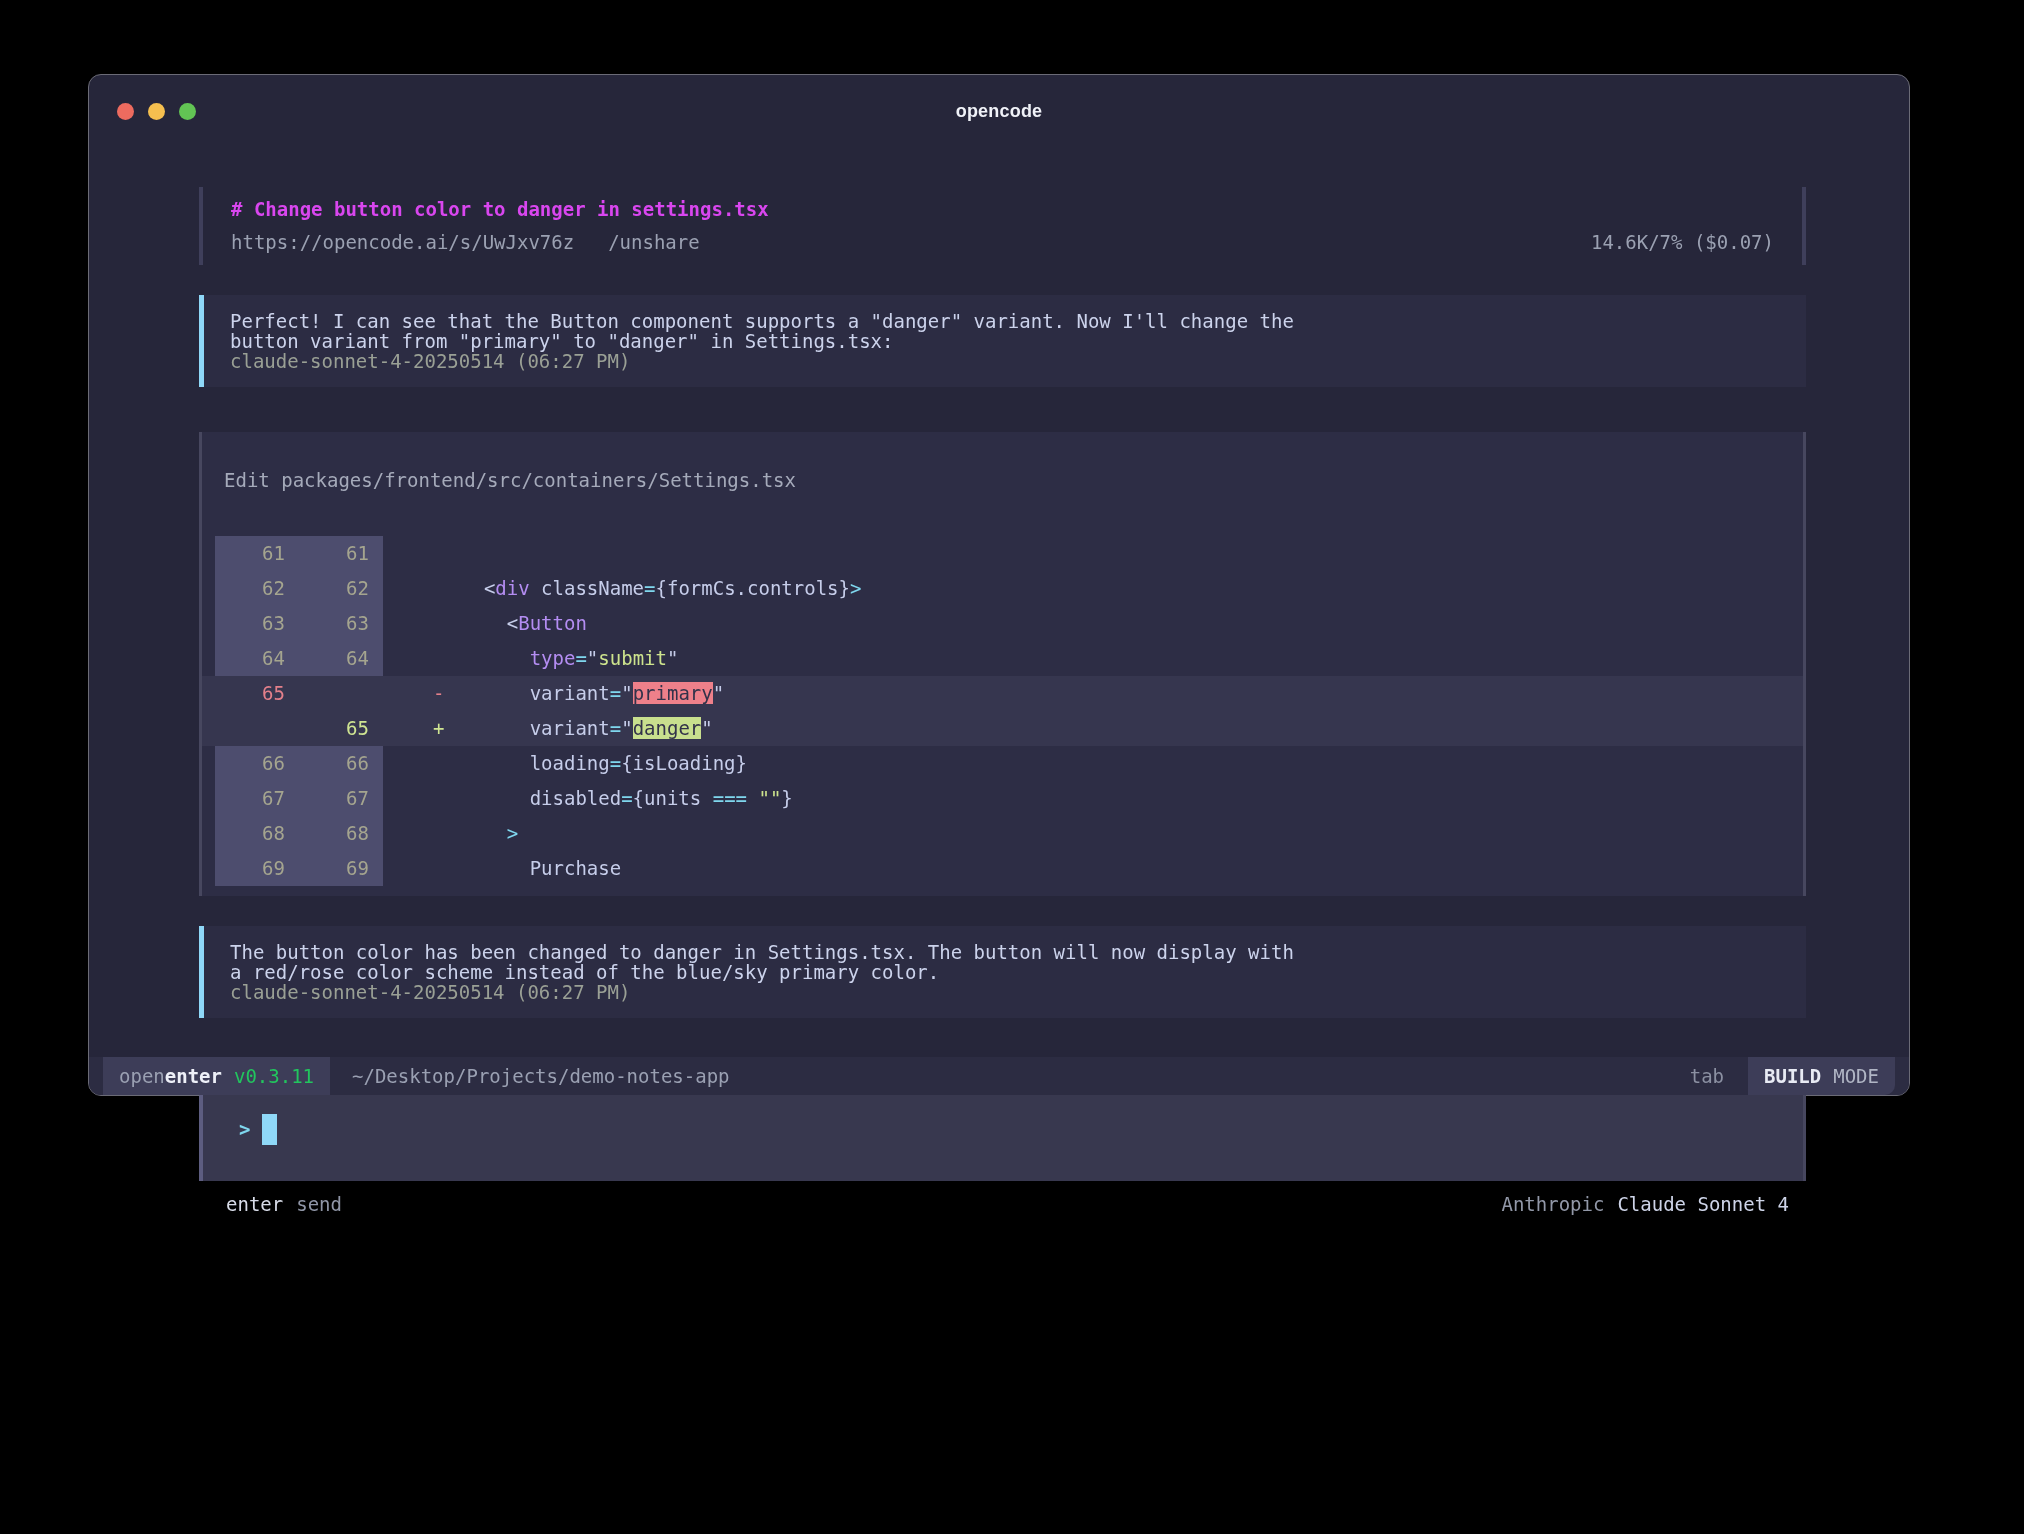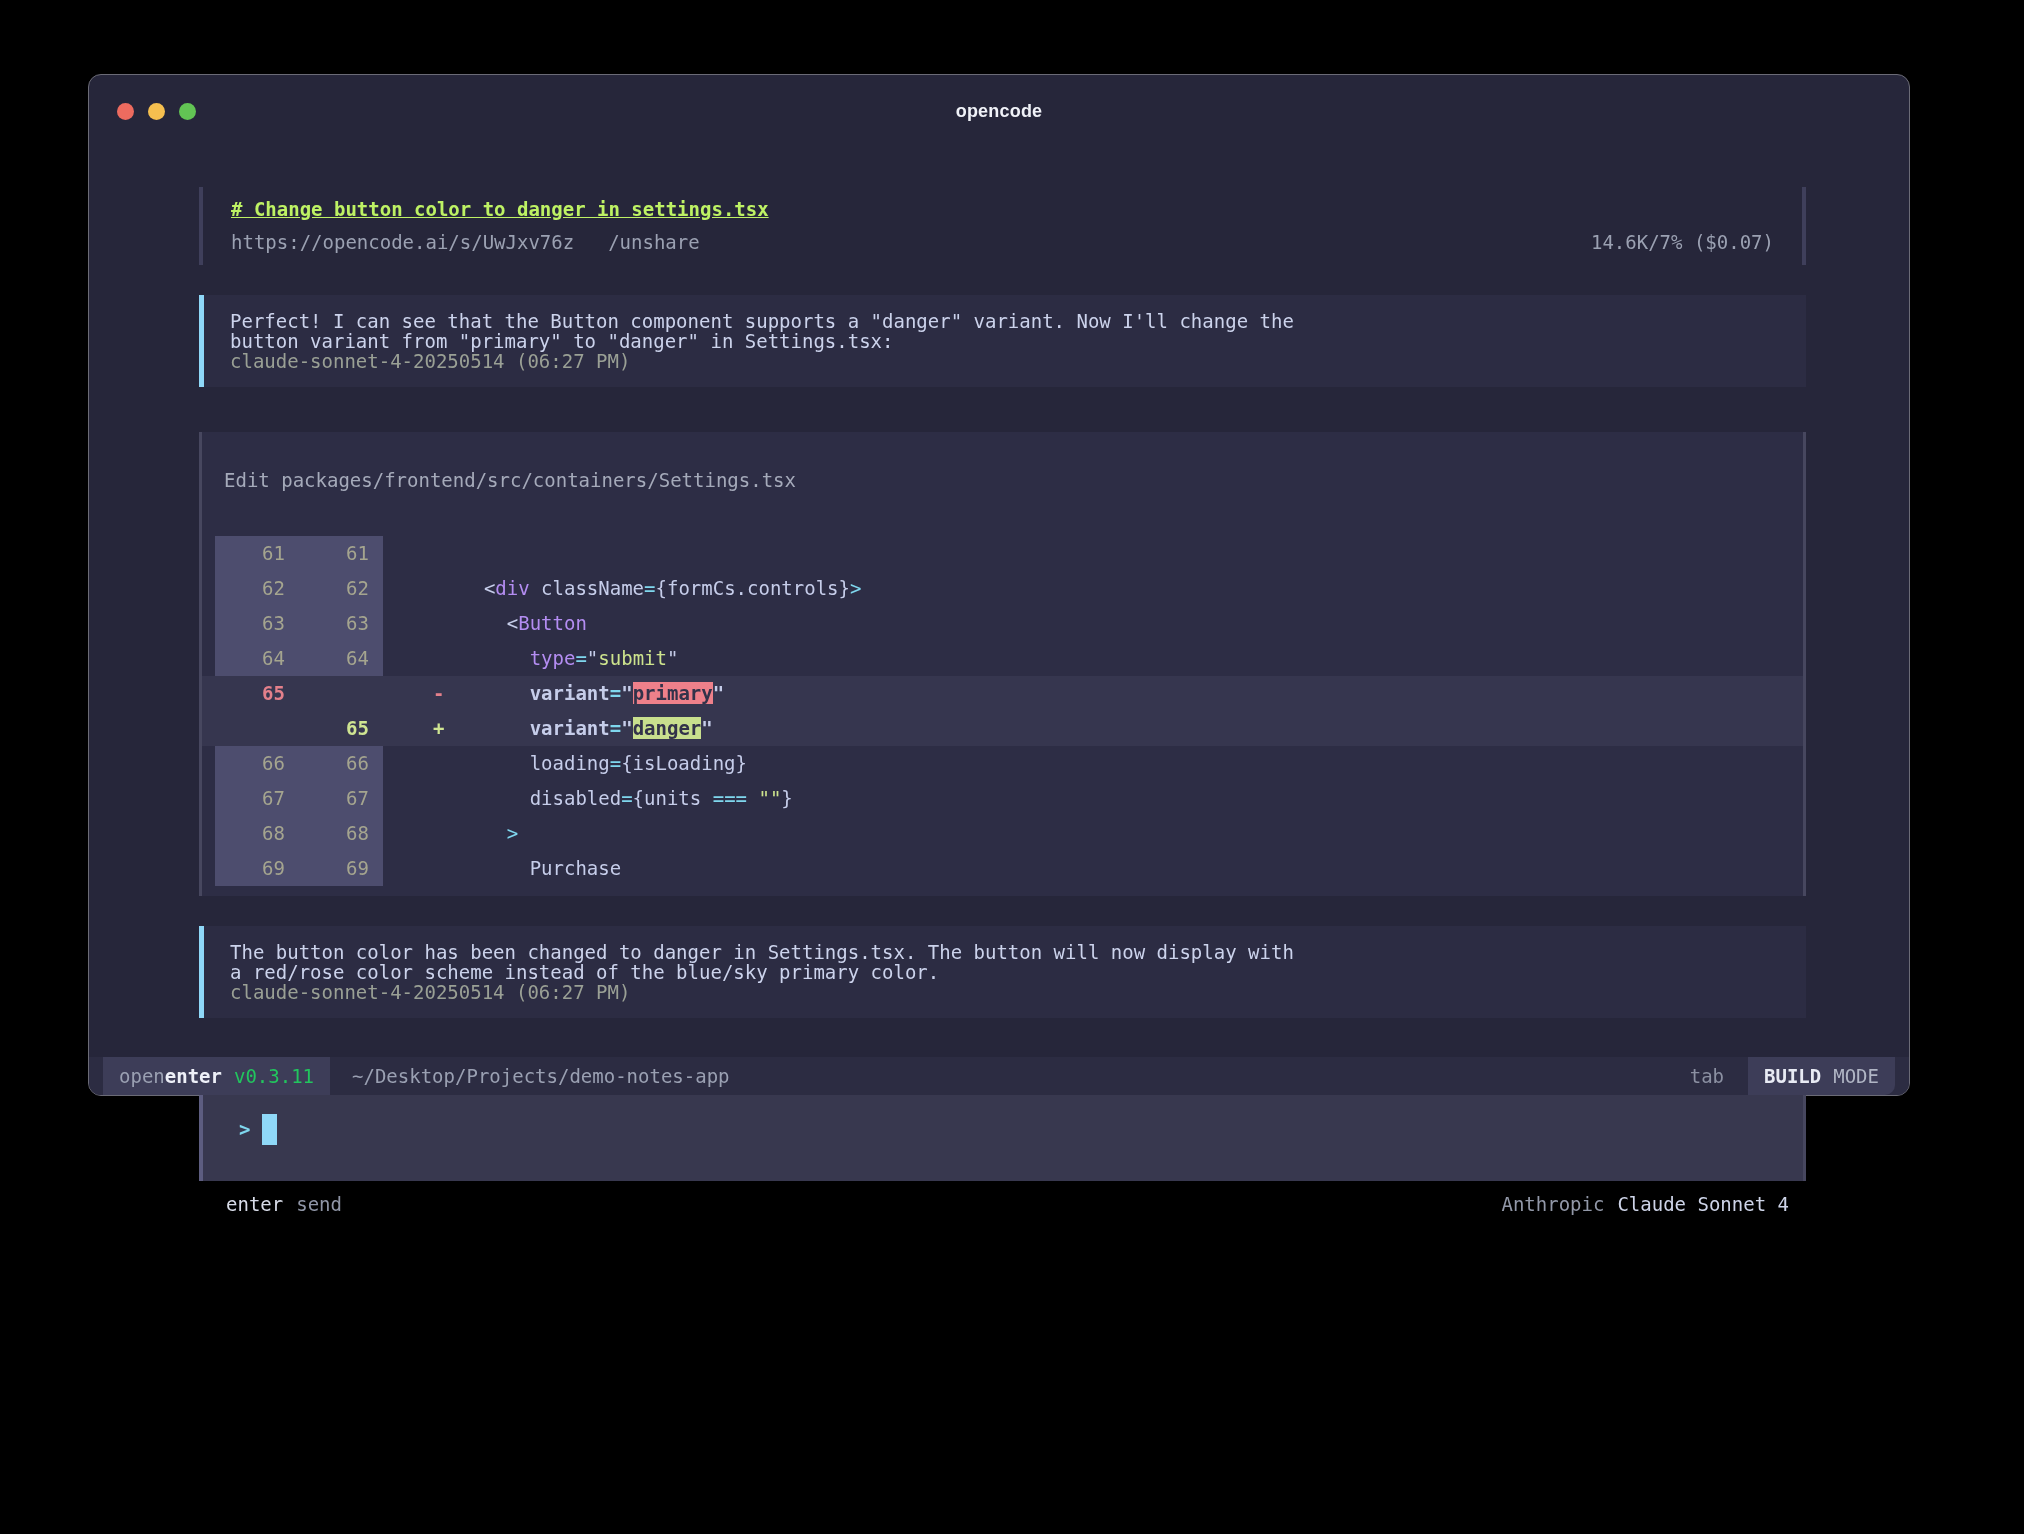--- a/index.html
+++ b/index.html
@@ -20,21 +20,21 @@
   .dot.green { background: #62c454; }
   .win-title { font-family: "Liberation Sans", sans-serif; font-weight: bold; font-size: 18px; color: #f0f2f8; letter-spacing: 0.2px; }
 
   .content { padding: 0 103px 0 110px; }
 
   
   .session-header {
     margin-top: 40px; border-left: 4px solid #3f3f5b; border-right: 4px solid #3f3f5b;
     padding: 5px 28px 7px 28px;
   }
-  .session-title { font-weight: bold; color: #bef264; line-height: 34px; text-decoration: underline; }
+  .session-title { font-weight: bold; color: #d946ef; line-height: 34px; }
   .session-sub { display: flex; align-items: center; line-height: 32px; color: #9ba1b2; }
   .session-url { color: #9ba1b2; text-decoration: none; }
   .session-unshare { margin-left: 34px; }
   .session-stats { margin-left: auto; }
 
   
   .msg {
     margin-top: 30px; background: #2c2c43; border-left: 5px solid #8fd8f8;
     padding: 16px 20px 16px 26px; line-height: 20px;
   }
@@ -42,21 +42,21 @@
   .msg-meta { color: #9aa095; }
 
   
   .edit-block {
     margin-top: 45px; background: #2d2d45;
     border-left: 3px solid #47475f; border-right: 3px solid #47475f;
     padding: 34px 0 10px 0;
   }
   .edit-title { margin: 0 12px 42px 22px; color: #a5aaba; line-height: 28px; }
   .diff-row { display: flex; height: 35px; line-height: 35px; }
-  .diff-row.del, .diff-row.add { background: #36364f; font-weight: bold; }
+  .diff-row.del, .diff-row.add { background: #36364f; }
   .gut { display: flex; margin-left: 13px; }
   .diff-row.ctx .gut { background: #4d4d6e; }
   .num { width: 84px; text-align: right; padding-right: 14px; }
   .num-ctx { color: #a5a58f; }
   .num-del { color: #e4808b; }
   .num-add { color: #cfe592; }
   .marker { width: 78px; padding-left: 50px; }
   .marker.del { color: #e4808b; }
   .marker.add { color: #cfe592; }
   .code { white-space: pre; }

